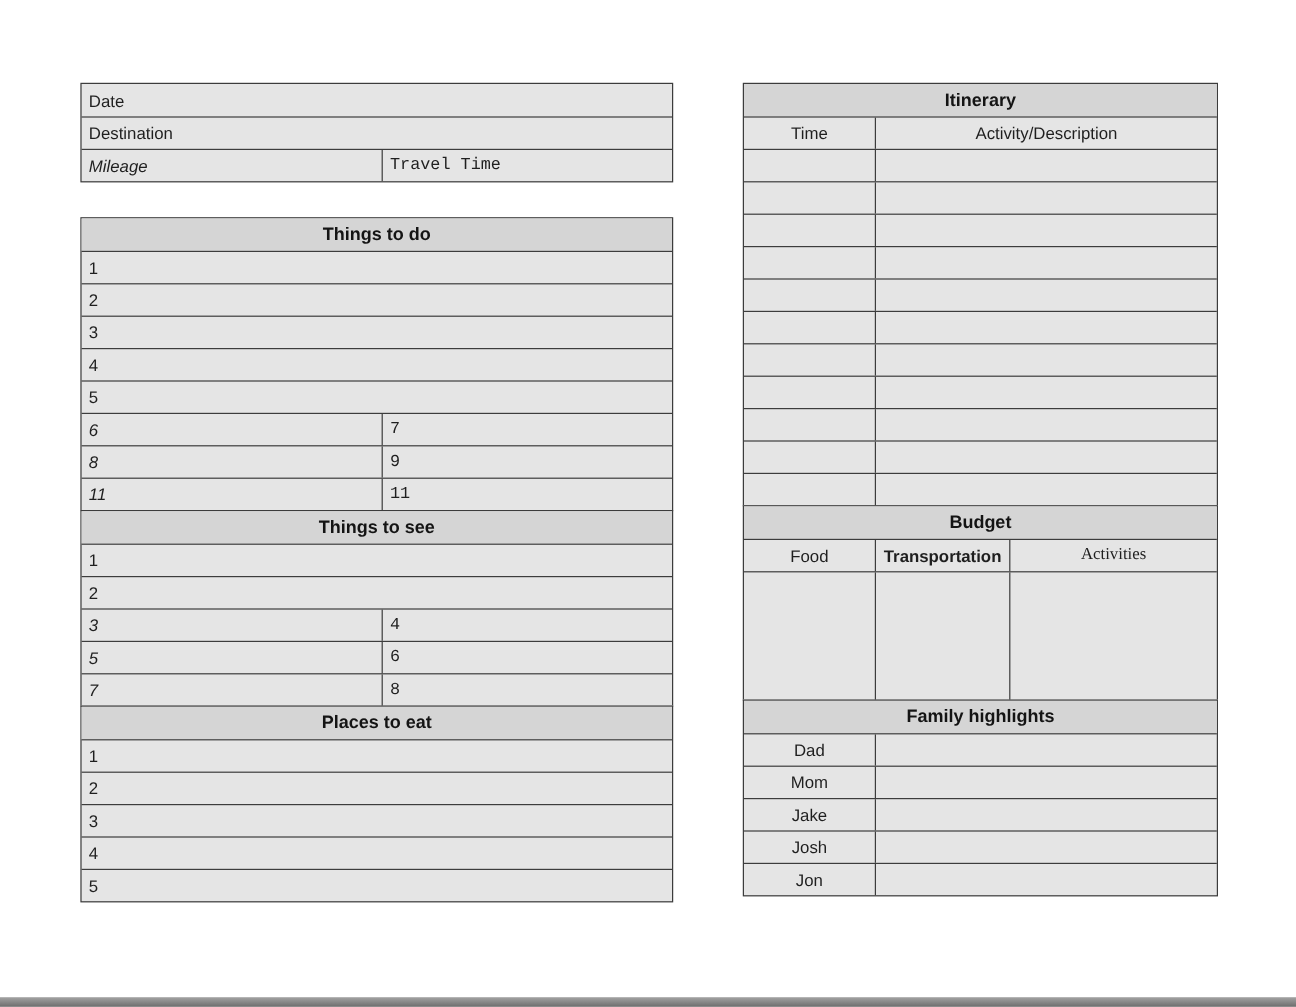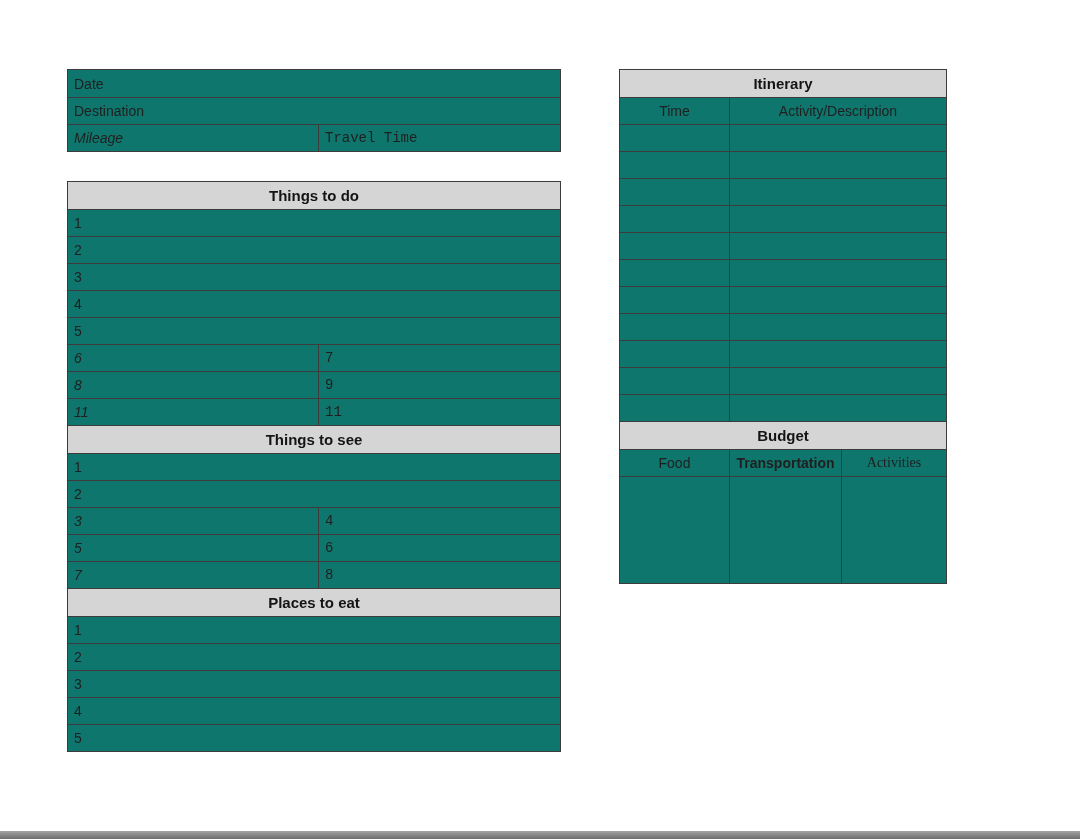--- a/index.html
+++ b/index.html
@@ -12,23 +12,23 @@
   html, body { width: 1080px; height: 839px; }
   body {
     background: #ffffff;
     font-family: "Liberation Sans", sans-serif;
     color: #1f1f1f;
     position: relative;
     overflow: hidden;
   }
   .col { position: absolute; top: 69px; }
   .col-left  { left: 67px;  width: 494px; }
-  .col-right { left: 619px; width: 328px; border-radius: 28px; }
-
-  .sec { border: 1px solid var(--border); background: #0f766e; }
+  .col-right { left: 619px; width: 396px; border-radius: 28px; }
+
+  .sec { border: 1px solid var(--border); background: #e5e5e5; }
   .joined { margin-top: -1px; }
   .gap { height: 29px; }
 
   .row { display: flex; height: 27px; border-top: 1px solid var(--border); }
   .sec > .row:first-child { border-top: none; }
 
   .row.hdr {
     background: var(--hbg);
     align-items: center;
     justify-content: center;
@@ -237,18 +237,43 @@
         <div class="cell bcol2 c">Transportation</div>
         <div class="cell bcol3 c">Activities</div>
       </div>
       <div class="row tall">
         <div class="cell bcol1"></div>
         <div class="cell bcol2"></div>
         <div class="cell bcol3"></div>
       </div>
     </div>
 
+    <div class="sec joined">
+      <div class="row hdr">
+        <span>Family highlights</span>
+      </div>
+      <div class="row">
+        <div class="cell tcol c">Dad</div>
+        <div class="cell acol"></div>
+      </div>
+      <div class="row">
+        <div class="cell tcol c">Mom</div>
+        <div class="cell acol"></div>
+      </div>
+      <div class="row">
+        <div class="cell tcol c">Jake</div>
+        <div class="cell acol"></div>
+      </div>
+      <div class="row">
+        <div class="cell tcol c">Josh</div>
+        <div class="cell acol"></div>
+      </div>
+      <div class="row">
+        <div class="cell tcol c">Jon</div>
+        <div class="cell acol"></div>
+      </div>
+    </div>
 
   </div>
 
   <div class="bottom-bar"></div>
 
 </div>
 
 </body></html>

